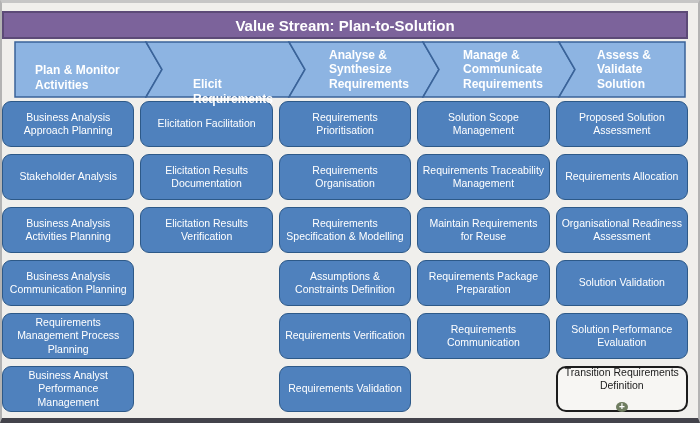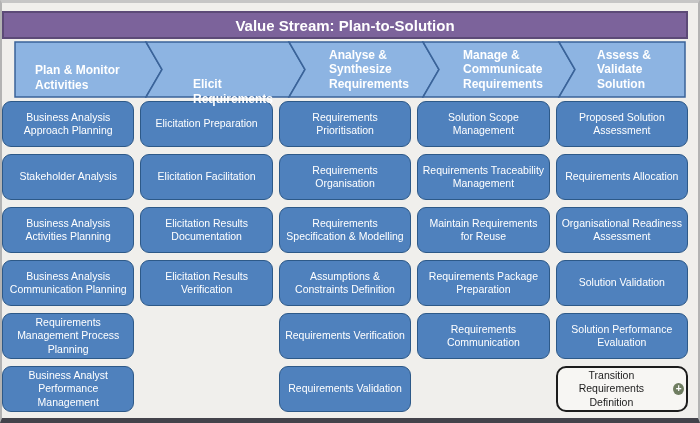--- a/index.html
+++ b/index.html
@@ -51,21 +51,21 @@
     display: flex; align-items: center; justify-content: center;
     text-align: center; white-space: pre-line;
     padding: 0 2px;
   }
 
   .transition {
     background: #f7f6f3;
     border: 2px solid #1c1c1c;
     border-radius: 10px;
     color: #1c1c1c;
-    gap: 10px;
+    flex-direction: column; gap: 10px;
   }
   .plus {
     width: 12px; height: 12px; border-radius: 50%;
     background: #6f7d60; color: #ffffff;
     font-size: 10px; font-weight: bold; line-height: 1;
     display: flex; align-items: center; justify-content: center;
   }
 </style>
 </head>
 <body>
@@ -111,21 +111,20 @@
 Communication Planning</div>
       <div class="task">Requirements
 Management Process
 Planning</div>
       <div class="task">Business Analyst
 Performance
 Management</div>
     </div>
 
     <div class="col">
-      <div class="task">Elicitation Preparation</div>
       <div class="task">Elicitation Facilitation</div>
       <div class="task">Elicitation Results
 Documentation</div>
       <div class="task">Elicitation Results
 Verification</div>
     </div>
 
     <div class="col">
       <div class="task">Requirements
 Prioritisation</div>

